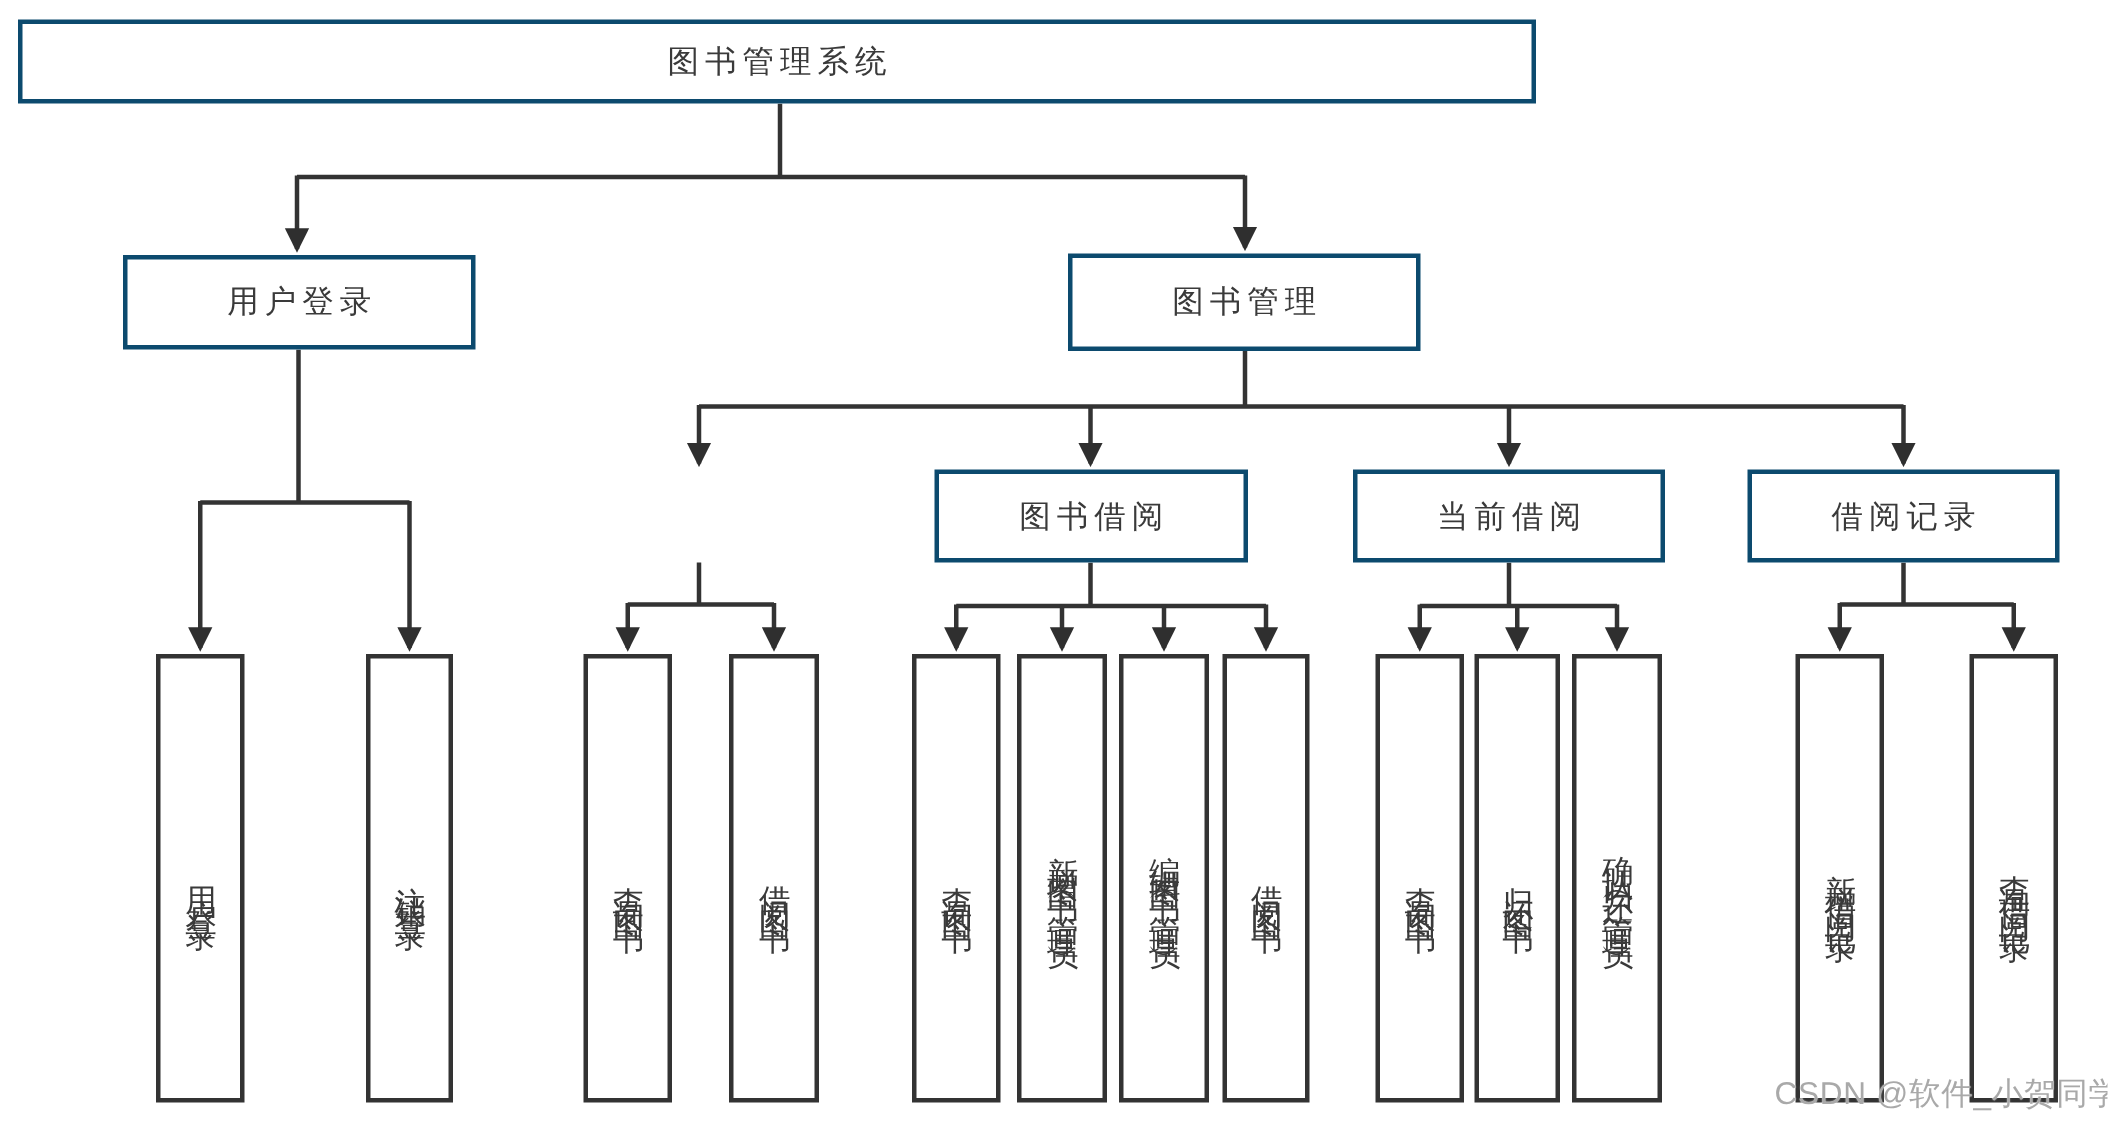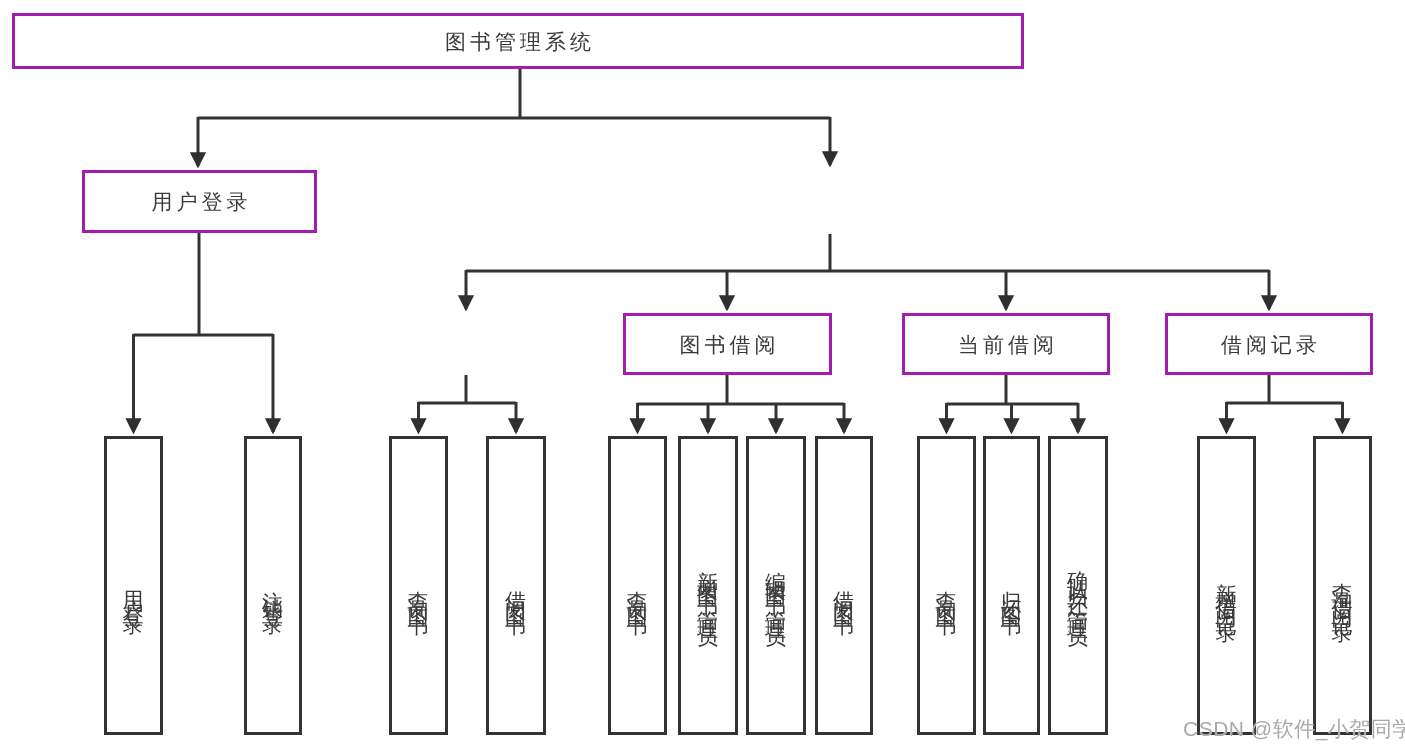--- a/index.html
+++ b/index.html
@@ -3,21 +3,21 @@
 <meta charset="utf-8">
 <style>
   html,body{margin:0;padding:0;}
   body{
     width:1405px;height:747px;background:#ffffff;position:relative;overflow:hidden;
     font-family:"Liberation Sans", sans-serif;
   }
   .canvas{position:absolute;left:0;top:0;width:1405px;height:747px;}
   .wires{position:absolute;left:0;top:0;}
   .hnode{
-    position:absolute;box-sizing:border-box;border:3px solid #a21caf;background:#ffffff;
+    position:absolute;box-sizing:border-box;border:3px solid #0c4a6e;background:#ffffff;
     display:flex;align-items:center;justify-content:center;
   }
   .hlabel{
     font-size:21px;color:#3a3a3a;letter-spacing:4px;white-space:nowrap;line-height:1;
     padding-left:4px; 
   }
   .vnode{
     position:absolute;box-sizing:border-box;border:3px solid #333333;background:#ffffff;
     display:flex;align-items:center;justify-content:center;
   }
@@ -99,20 +99,23 @@
     </g>
   </svg>
 
   <div class="hnode" style="left:12px;top:13px;width:1012px;height:56px">
     <span class="hlabel">图书管理系统</span>
   </div>
 
   <div class="hnode" style="left:82px;top:170px;width:235px;height:63px">
     <span class="hlabel">用户登录</span>
   </div>
+  <div class="hnode" style="left:712px;top:169px;width:235px;height:65px">
+    <span class="hlabel">图书管理</span>
+  </div>
 
   <div class="hnode" style="left:902px;top:313px;width:208px;height:62px">
     <span class="hlabel">当前借阅</span>
   </div>
   <div class="hnode" style="left:623px;top:313px;width:209px;height:62px">
     <span class="hlabel">图书借阅</span>
   </div>
   <div class="hnode" style="left:1165px;top:313px;width:208px;height:62px">
     <span class="hlabel">借阅记录</span>
   </div>

